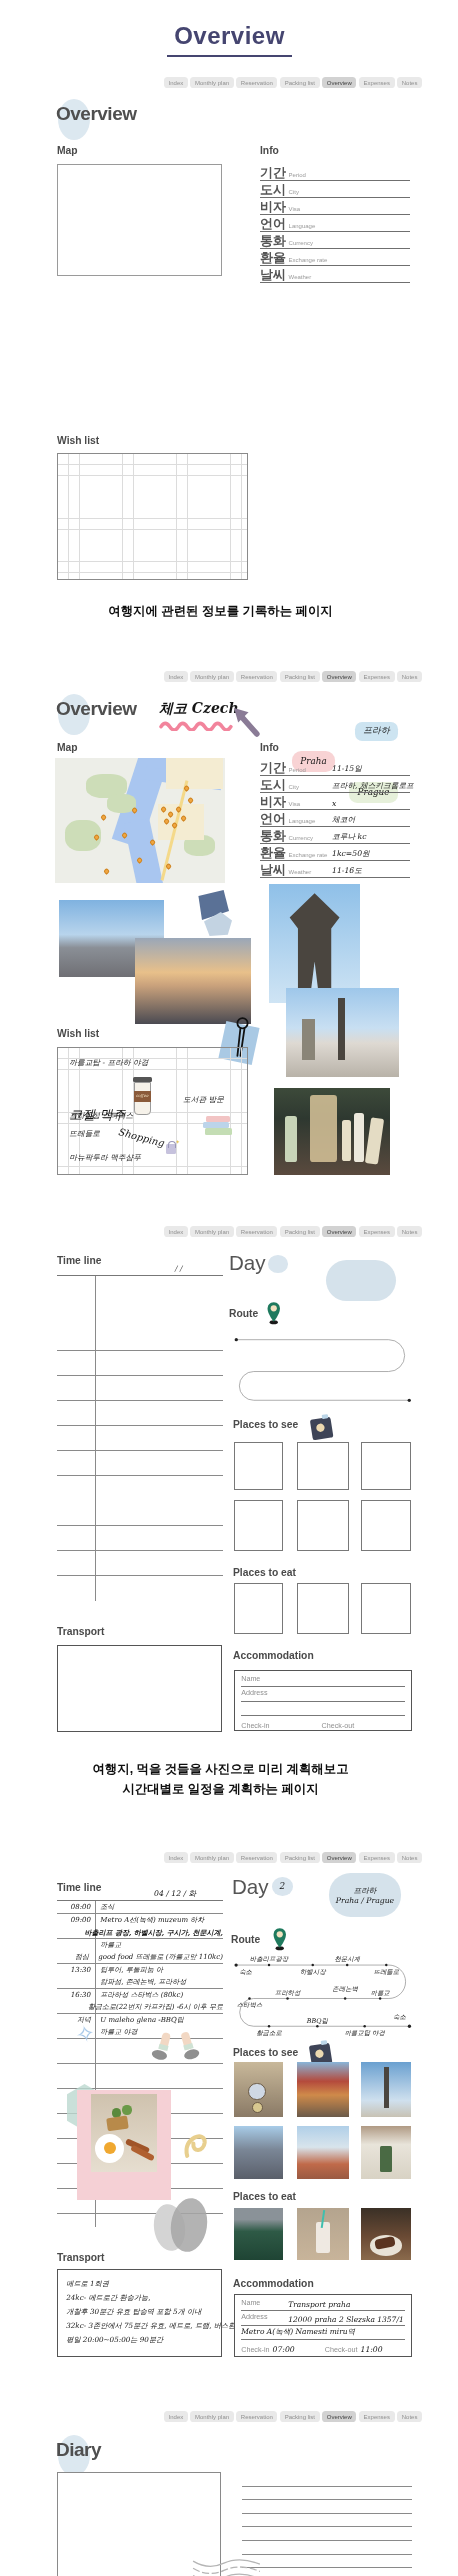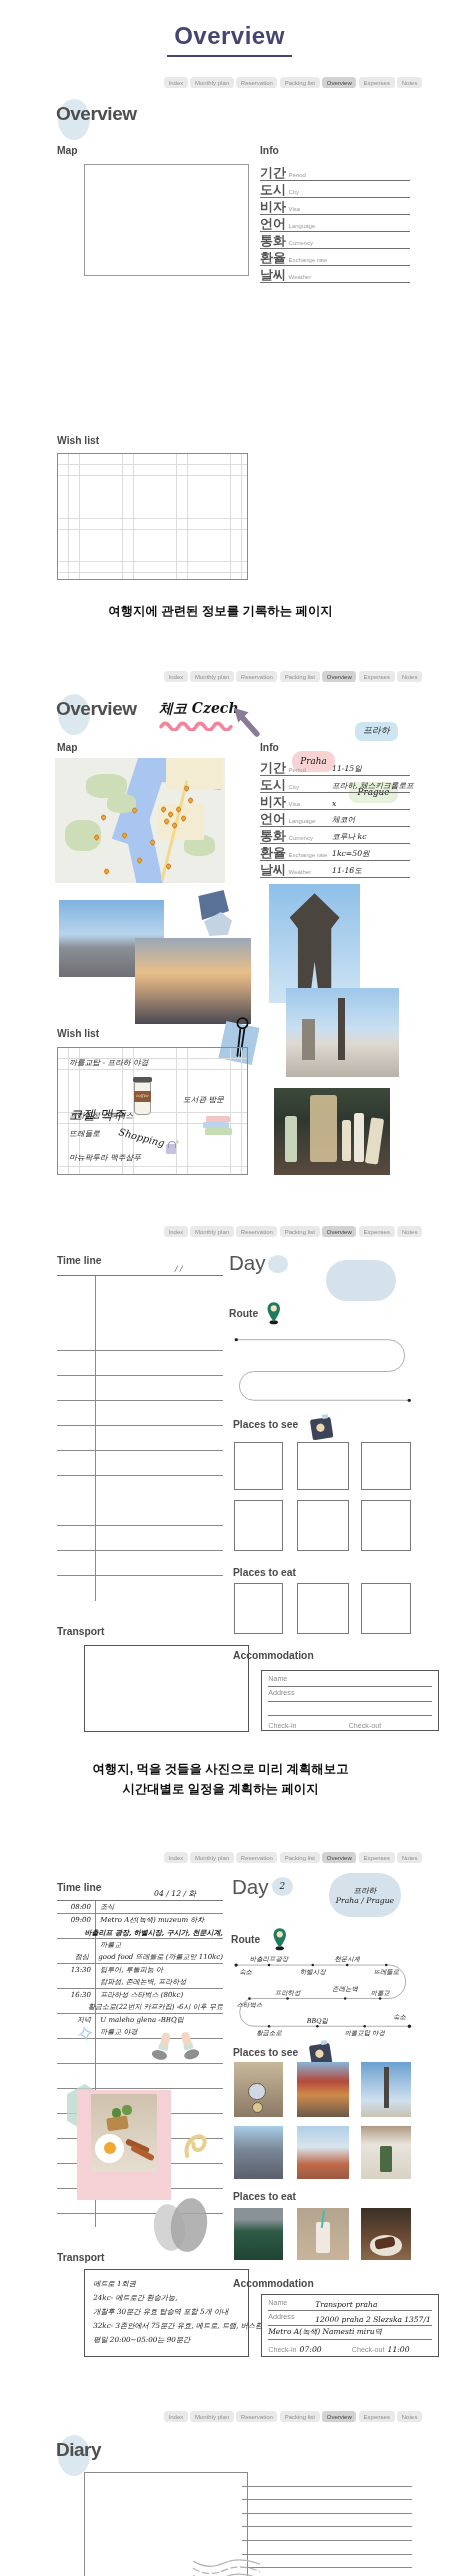--- a/index.html
+++ b/index.html
@@ -9,21 +9,21 @@
   .page-title-wrap{top:21.6px;left:0;width:459px;text-align:center;}
   .page-title{display:inline-block;font-size:24px;font-weight:700;color:#454570;
               border-bottom:2.1px solid #454570;padding:0 7.2px 5.2px 7.2px;letter-spacing:0.5px;}
   .tabbar{right:37px;display:flex;gap:2.6px;}
   .tab{background:#e9e9e9;color:#8f8f8f;font-size:6px;padding:2.6px 4.6px;border-radius:3.6px;white-space:nowrap;}
   .tab.active{background:#d2d2d2;color:#3f3f3f;}
   .h2wrap{height:31px;}
   .ellipse{position:absolute;left:2.1px;top:-4.1px;width:32px;height:41px;border-radius:50%;background:#dce8f0;}
   .h2{position:relative;font-size:19px;font-weight:700;color:#4f4f4f;letter-spacing:-0.5px;}
   .lbl{font-size:10.3px;font-weight:700;color:#4a4a4a;}
-  .box{border:0.5px solid #8f8f8f;background:#fff;box-sizing:border-box;margin-left:27px;}
+  .box{border:0.5px solid #8f8f8f;background:#fff;box-sizing:border-box;}
   .pbox{border:0.5px solid #787878;background:#fff;box-sizing:border-box;}
   .grid{border:0.5px solid #8a8a8a;box-sizing:border-box;
     background-image:repeating-linear-gradient(to right,transparent 0,transparent 10.3px,#dcdcdc 10.3px,#dcdcdc 10.8px),
                      repeating-linear-gradient(to bottom,transparent 0,transparent 10.3px,#dcdcdc 10.3px,#dcdcdc 10.8px);}
   .hw{font-family:"DejaVu Serif",serif;font-style:italic;color:#161616;}
   .cap{left:0;width:441px;text-align:center;font-size:12.4px;font-weight:700;color:#0e0e0e;}
   .info-col{width:150px;}
   .info-row{position:relative;height:16px;border-bottom:0.5px solid #6f6f6f;}
   .info-ko{font-size:13px;font-weight:700;color:#555;}
   .info-en{font-size:6px;color:#9a9a9a;margin-left:2.6px;}

